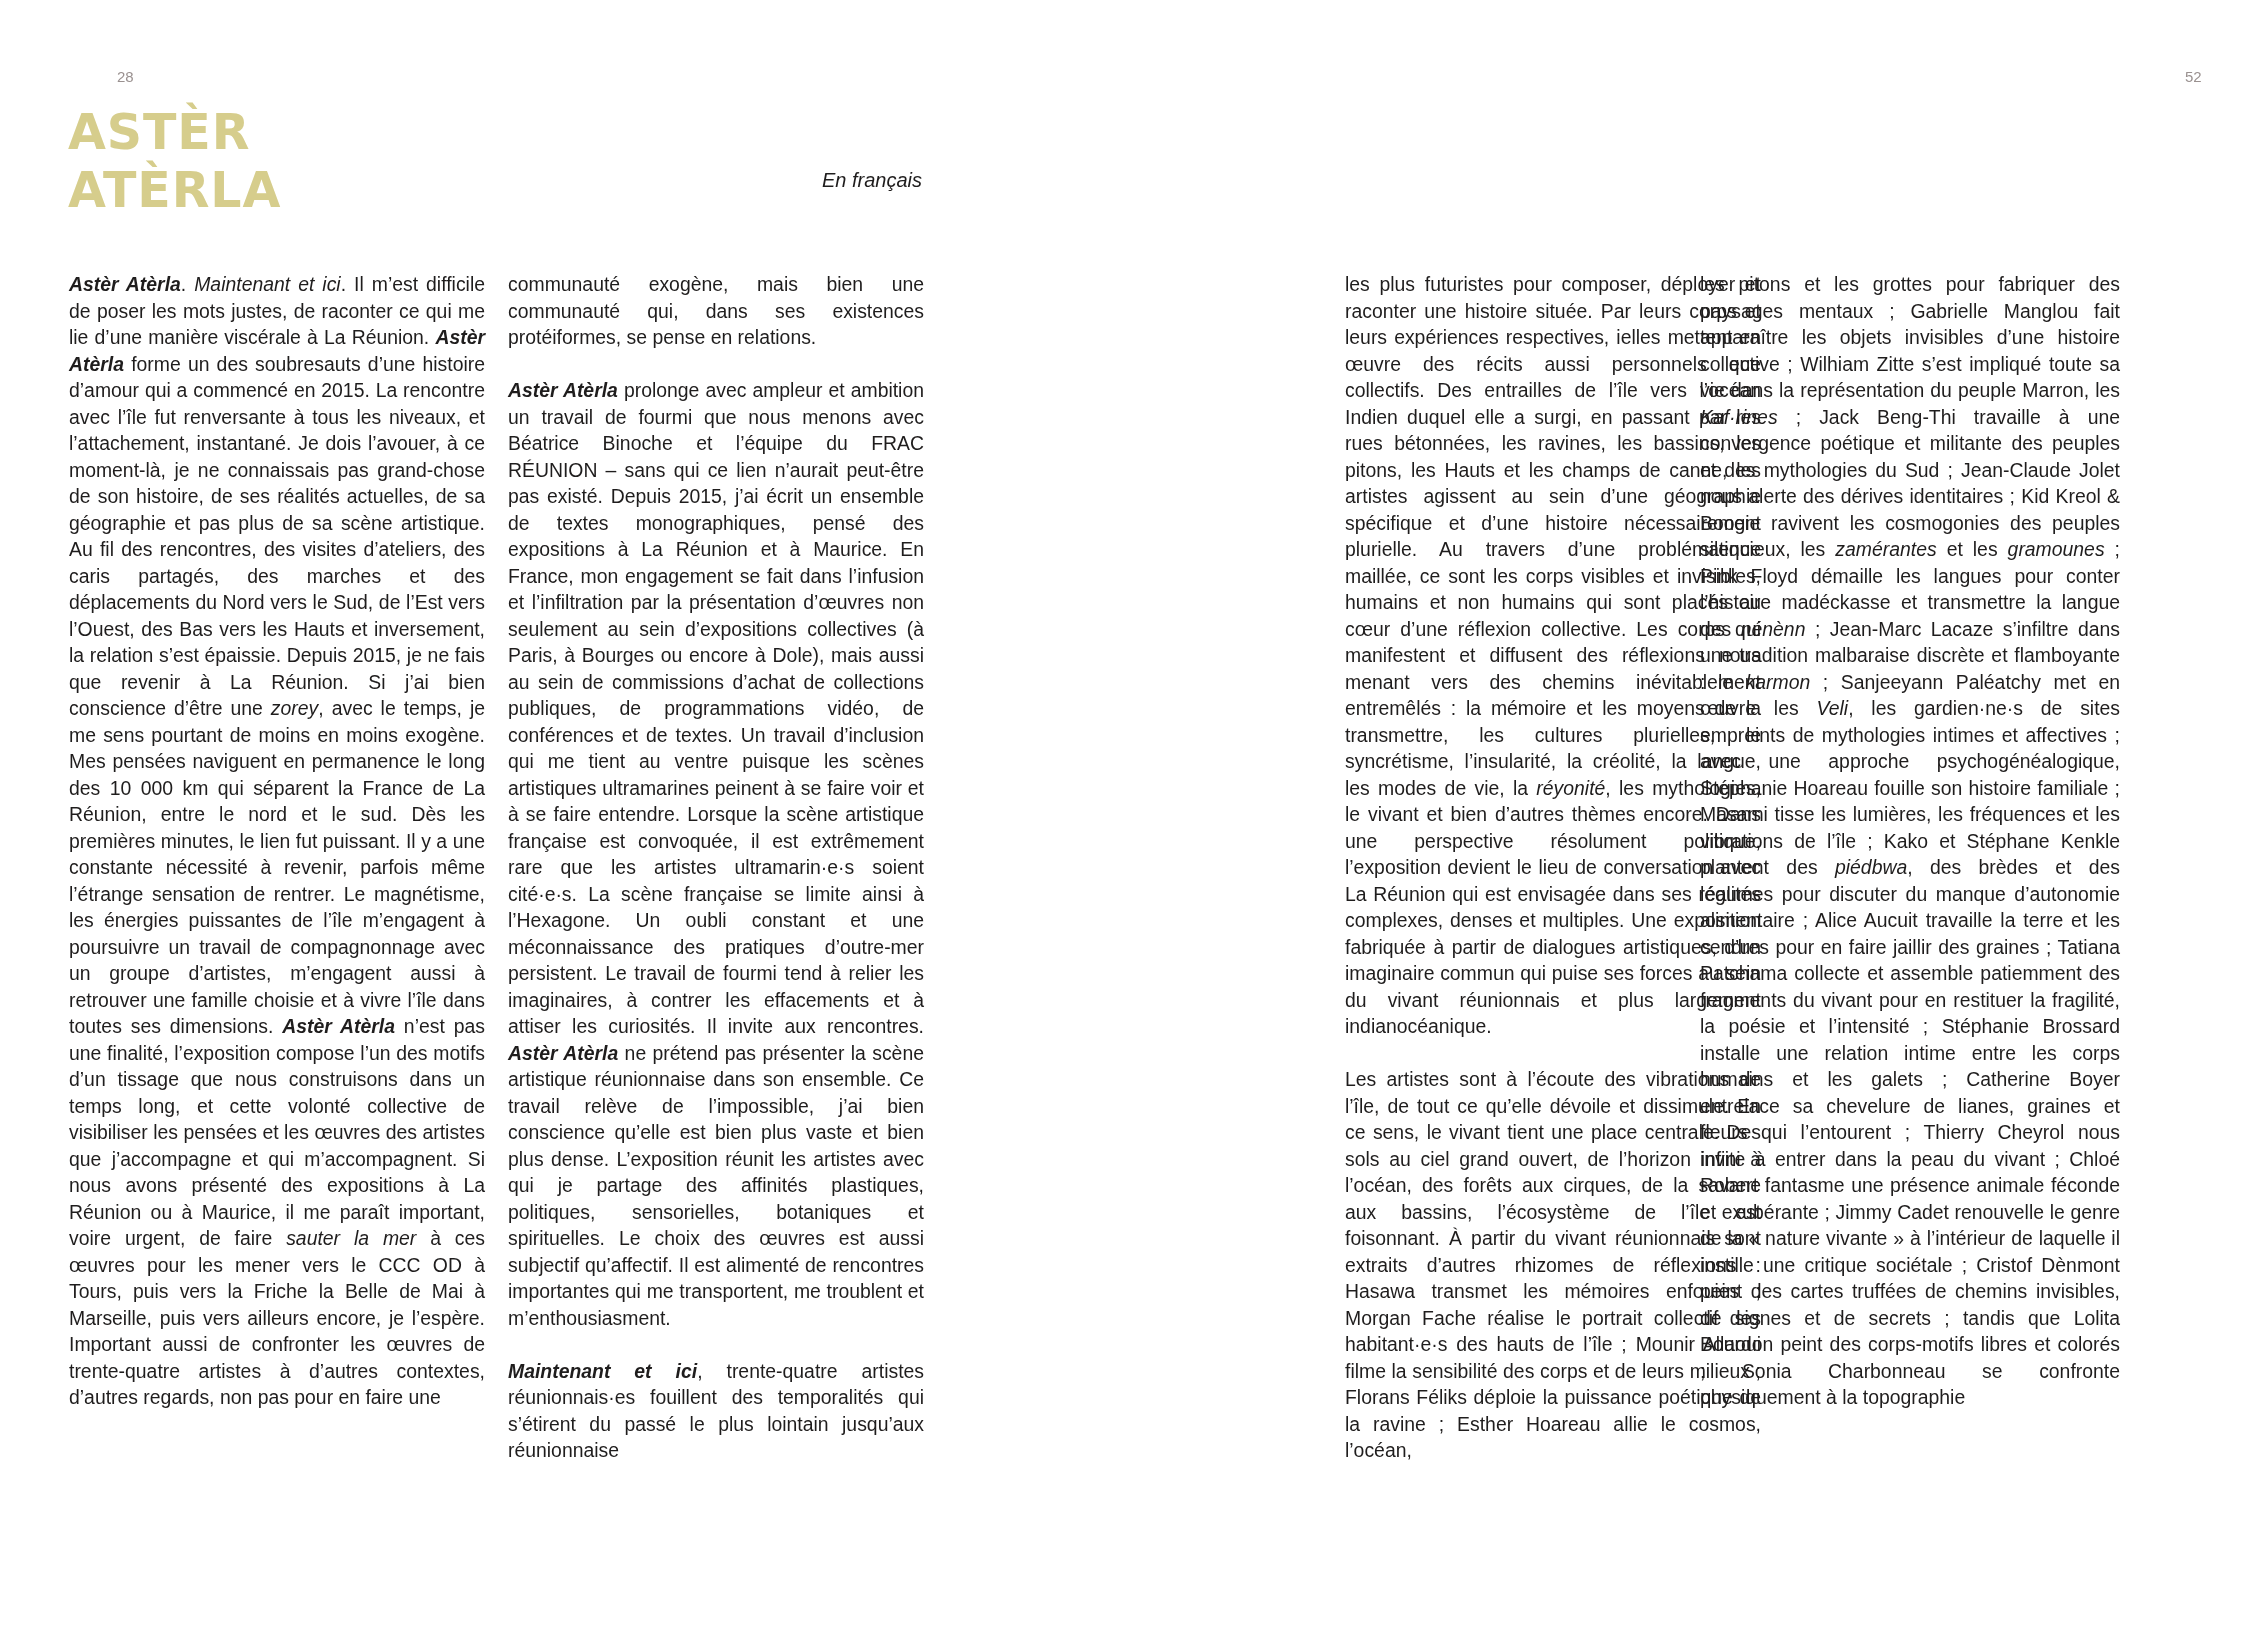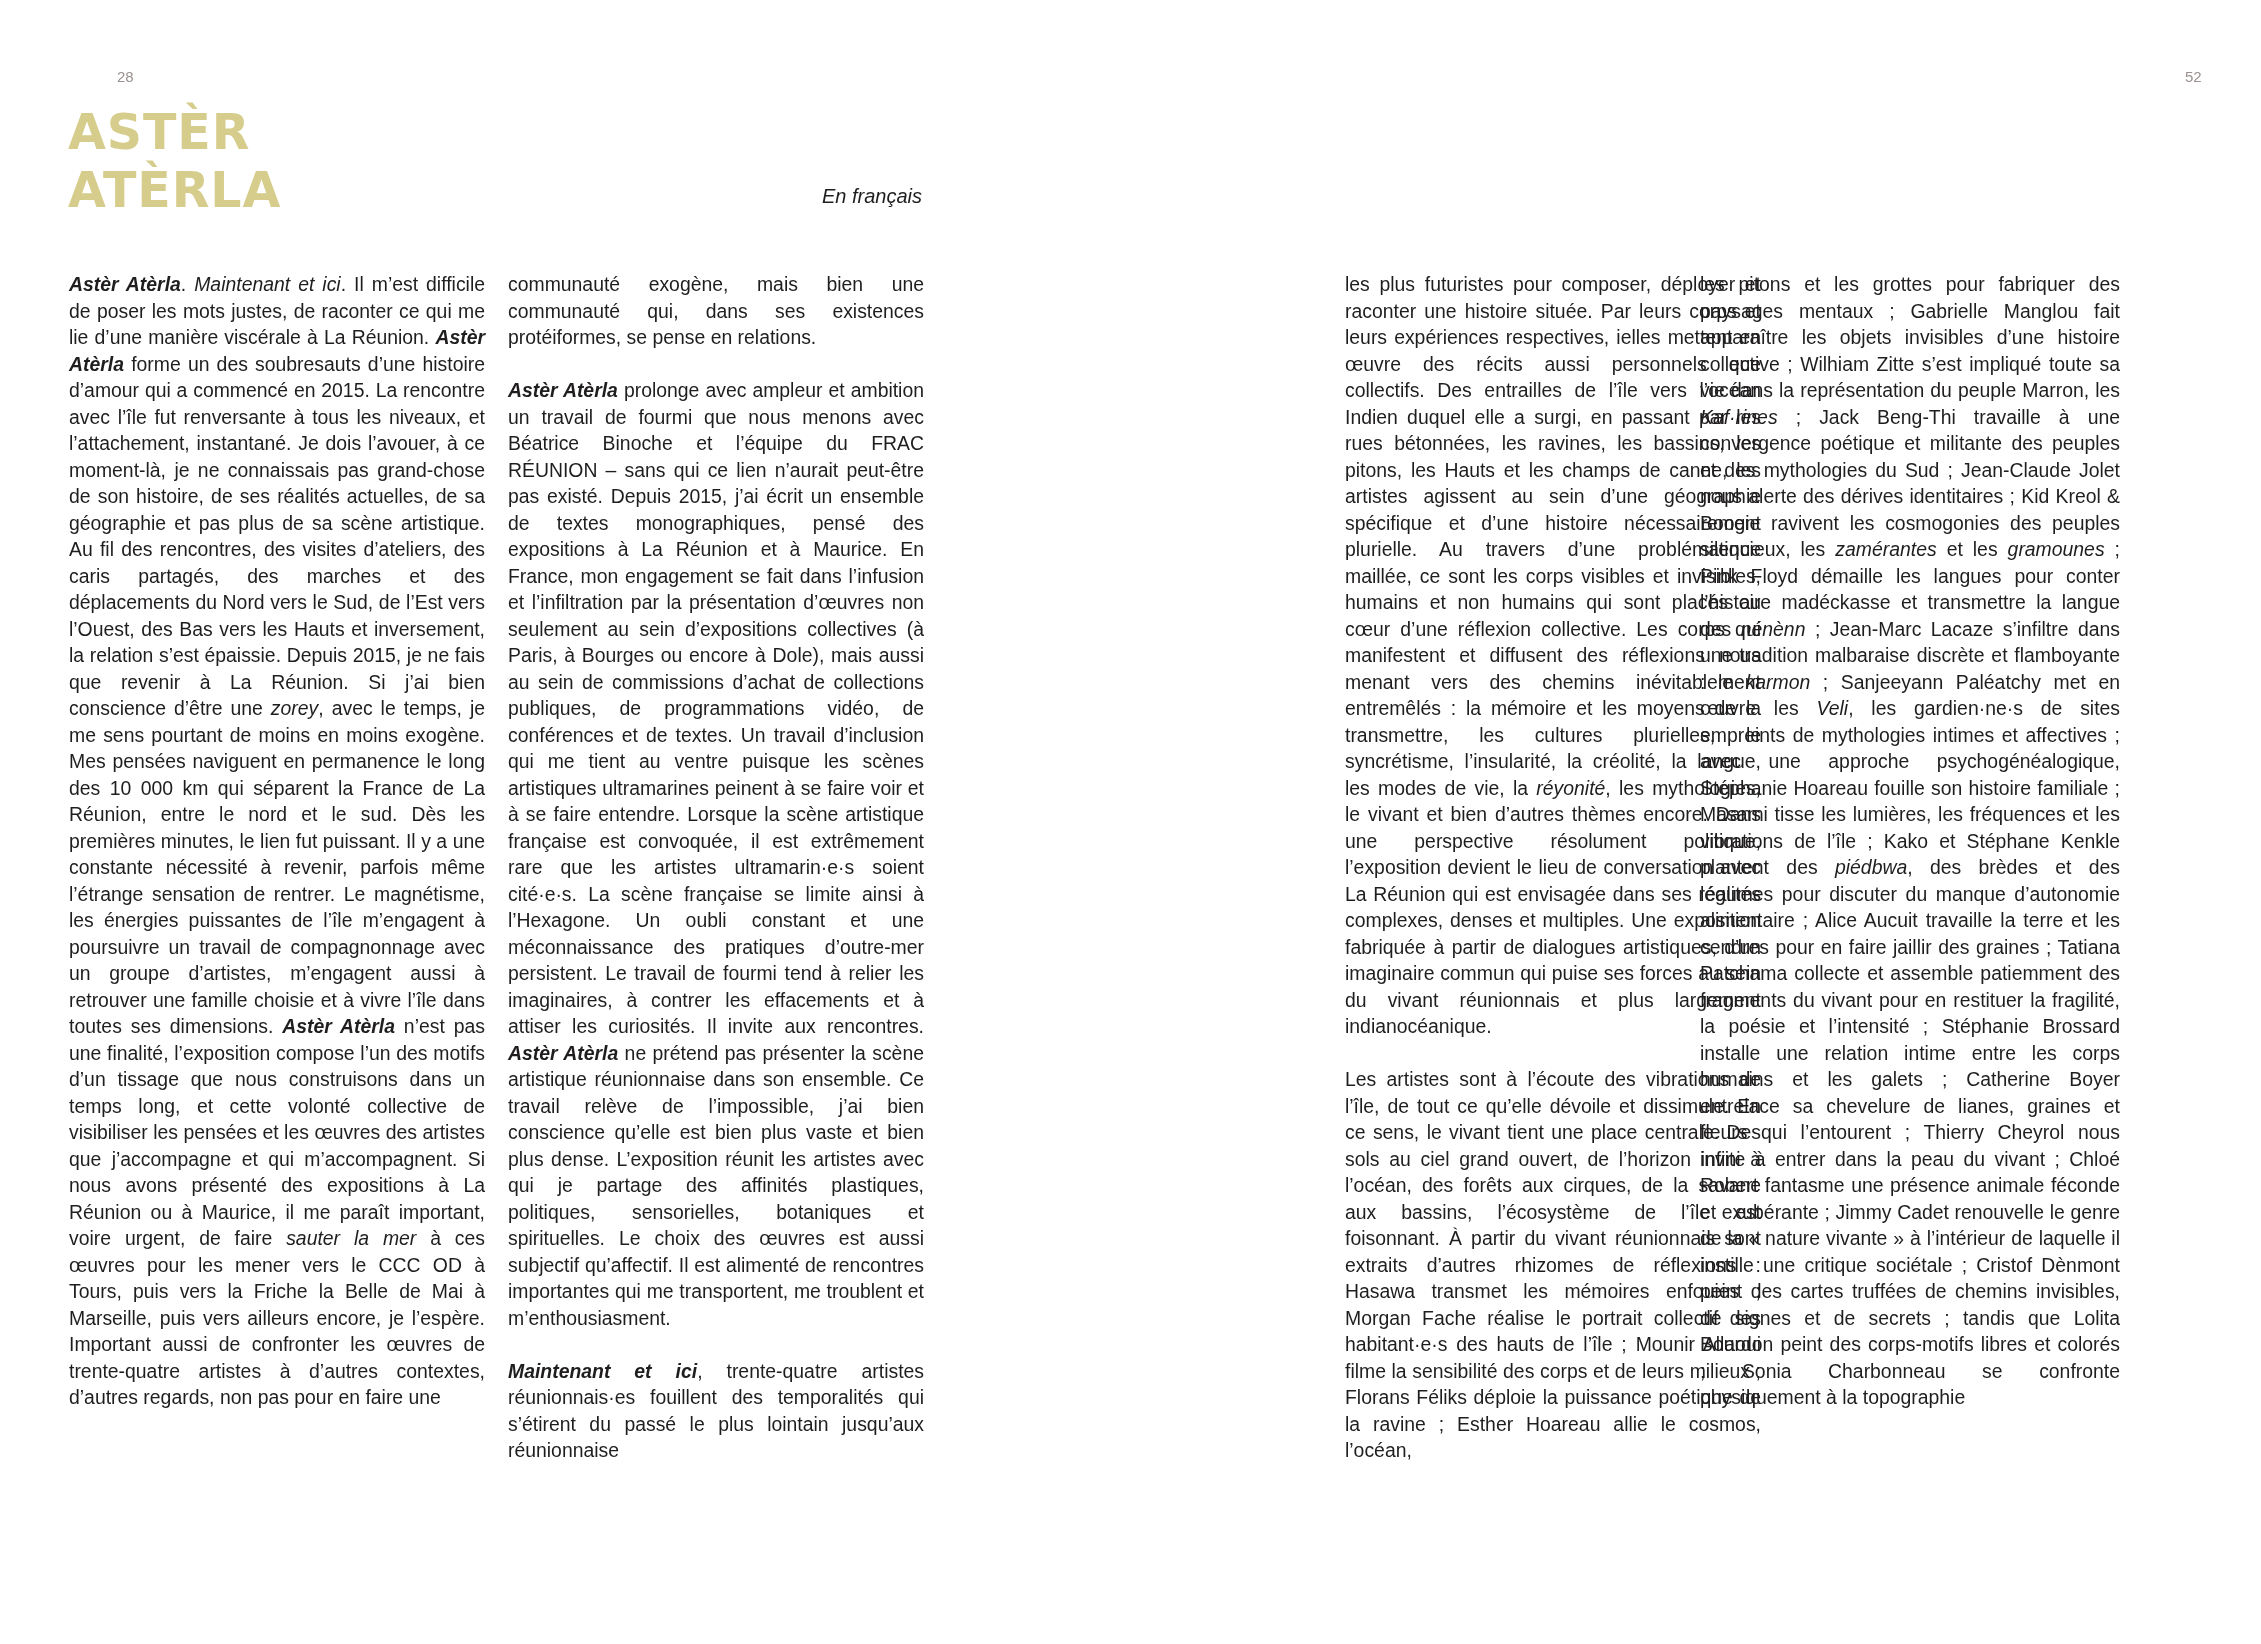--- a/index.html
+++ b/index.html
@@ -3,21 +3,21 @@
 <meta charset="utf-8">
 <style>
   html, body { margin: 0; padding: 0; background: #ffffff; }
   body { width: 2261px; height: 1644px; position: relative; overflow: hidden;
          font-family: "Liberation Sans", sans-serif; color: #1f1d1d; }
   .page-num { position: absolute; top: 68px; font-size: 15px; color: #9a9190; }
   #pn-left { left: 69px; margin-left: 48px; }
   #pn-right { left: 2185px; }
   .title { position: absolute; left: 68px; top: 104px; font-family: "DejaVu Sans", sans-serif;
            font-weight: bold; font-size: 49px; line-height: 58px; color: #d6cd8c; letter-spacing: 0.9px; }
-  .lang { position: absolute; left: 818px; top: 185px; width: 104px; text-align: right;
+  .lang { position: absolute; left: 818px; top: 169px; width: 104px; text-align: right;
           font-style: italic; font-size: 20px; color: #1f1d1d; }
   .col { position: absolute; top: 271px; width: 416px; font-size: 19.4px; line-height: 26.5px;
          text-align: justify; hyphens: auto; }
   #col1 { left: 69px; }
   #col2 { left: 508px; }
   #col3 { left: 1345px; }
   #col4 { left: 1700px; width: 420px; }
   .col p { margin: 0 0 26.5px 0; }
   .col p:last-child { margin-bottom: 0; }
   .b { font-weight: bold; font-style: italic; }

